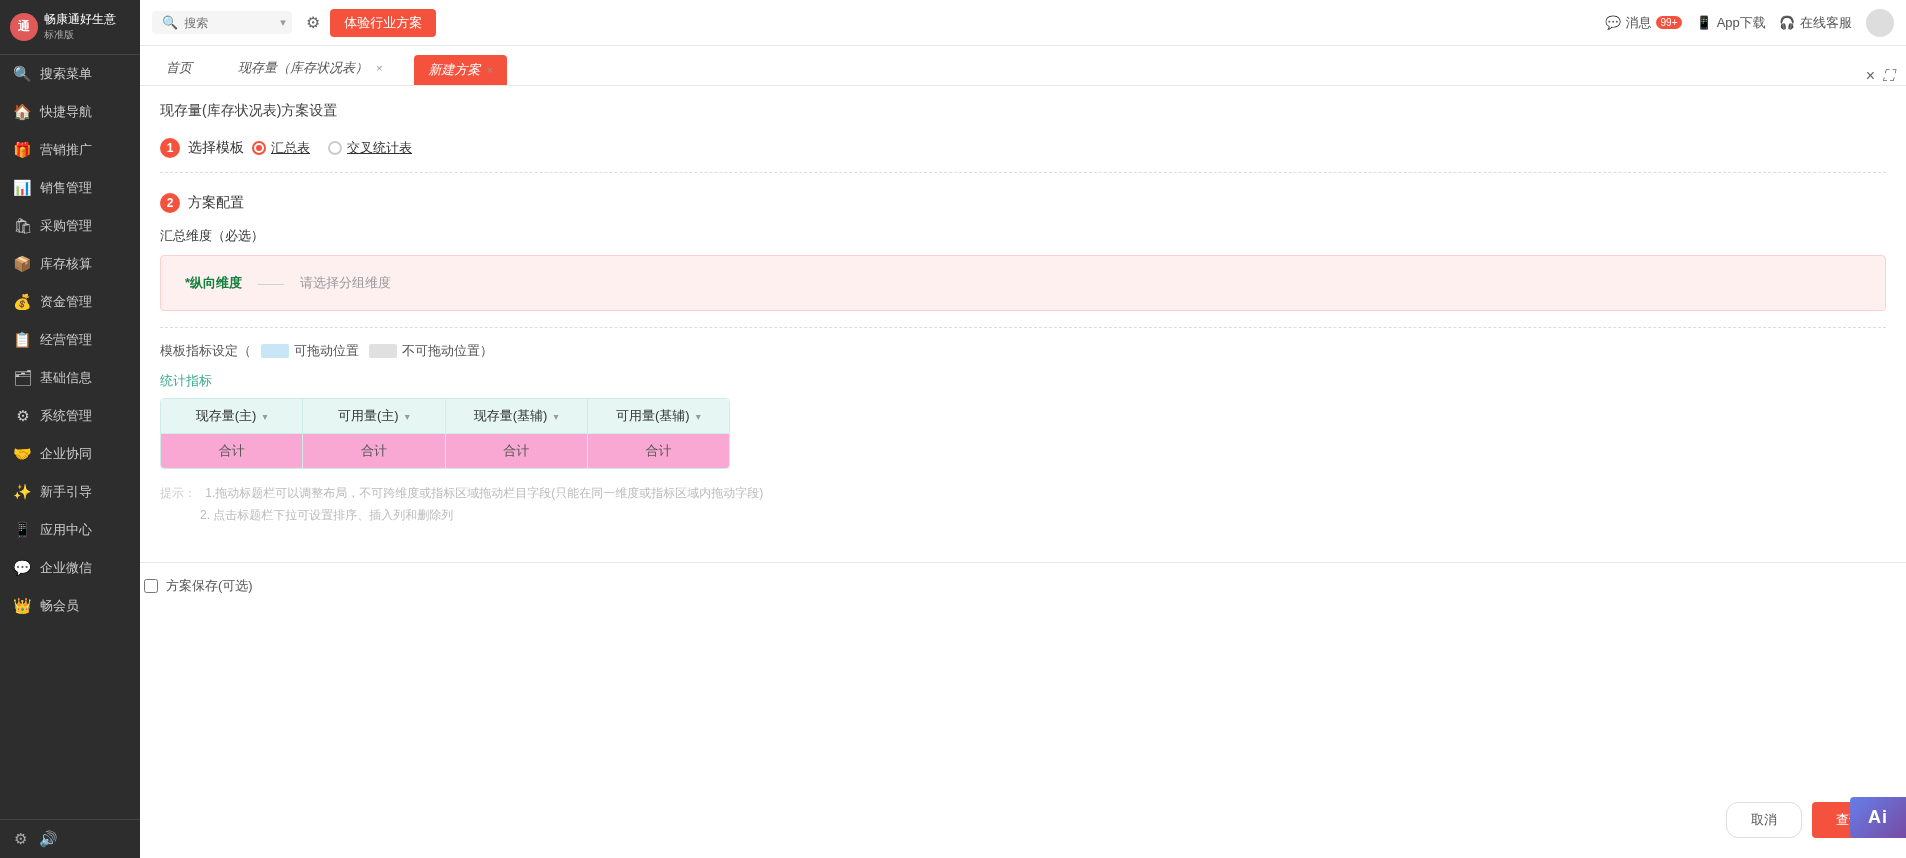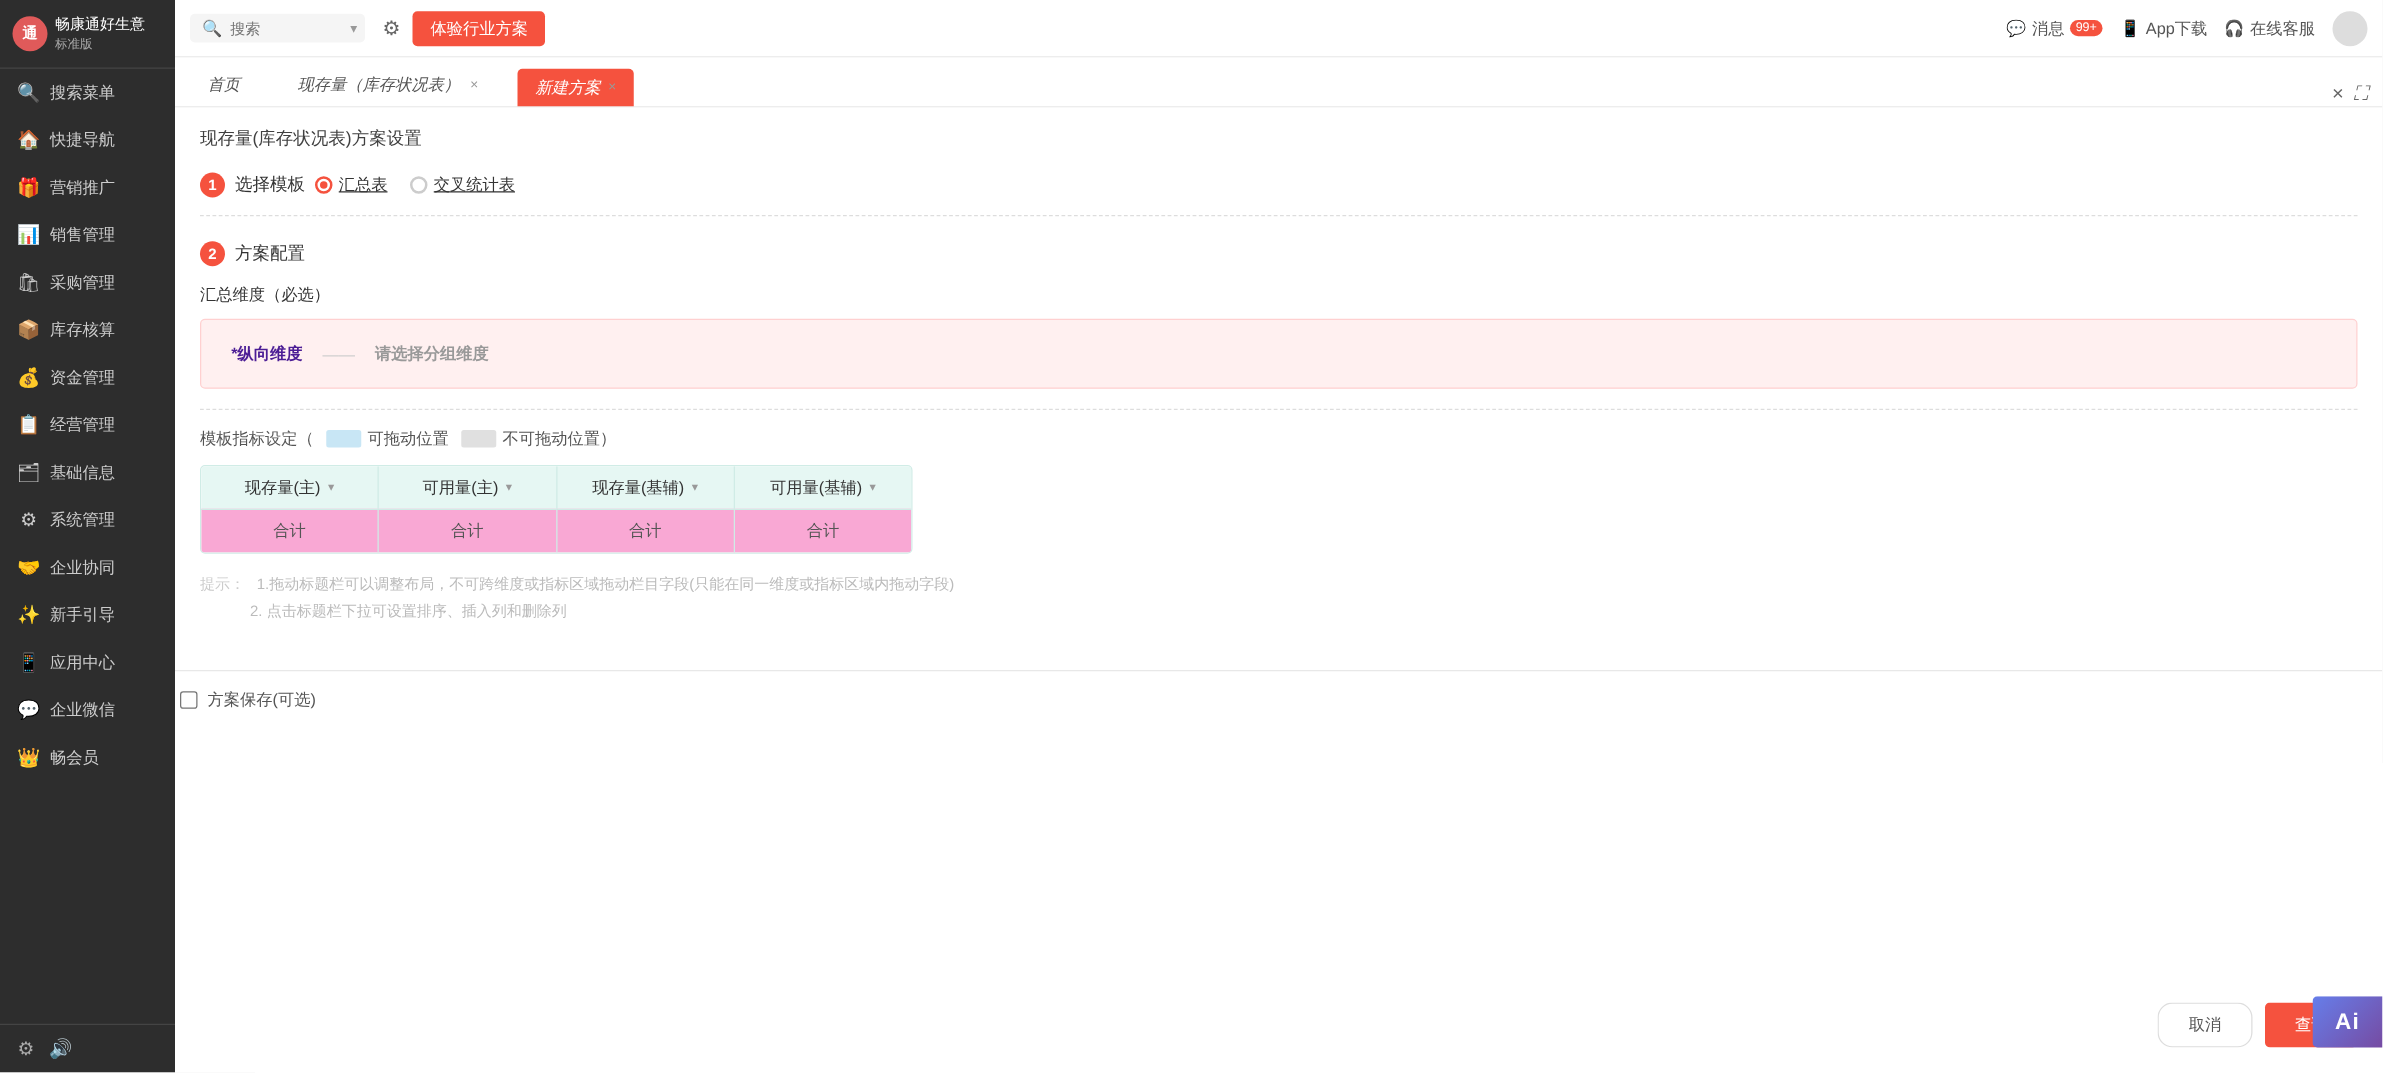--- a/index.html
+++ b/index.html
@@ -156,23 +156,23 @@
     
     .dimension-label { font-size: 13px; color: #333; margin-bottom: 10px; }
     .dimension-required {
       background: #fff0f0;
       border: 1px solid #ffd0d0;
       border-radius: 4px;
       padding: 18px 24px;
       display: flex; align-items: center; gap: 16px;
       color: #f5523e; font-size: 13px;
     }
-    .dimension-required-star { color: #4c1d95; font-weight: bold; }
+    .dimension-required-star { color: #15803d; font-weight: bold; }
     .dimension-arrow { color: #ccc; }
-    .dimension-placeholder { color: #999; font-weight: bold; }
+    .dimension-placeholder { color: #999; }
 
     
     .template-indicators { display: flex; align-items: center; gap: 10px; font-size: 13px; color: #555; margin-bottom: 12px; }
     .indicator-draggable {
       display: flex; align-items: center; gap: 5px;
     }
     .indicator-box {
       width: 28px; height: 14px; border-radius: 2px;
     }
     .indicator-box.blue { background: #c8e6f5; }
@@ -419,20 +419,21 @@
           <div class="indicator-draggable">
             <div class="indicator-box blue"></div>
             <span>可拖动位置</span>
           </div>
           <div class="indicator-draggable">
             <div class="indicator-box gray"></div>
             <span>不可拖动位置）</span>
           </div>
         </div>
 
+        <div class="stats-title">统计指标</div>
 
         <div class="stats-table">
           <div class="stats-table-header">
             <div class="stats-table-header-cell">
               <span>现存量(主)</span>
               <span class="dropdown-icon">▾</span>
             </div>
             <div class="stats-table-header-cell">
               <span>可用量(主)</span>
               <span class="dropdown-icon">▾</span>

